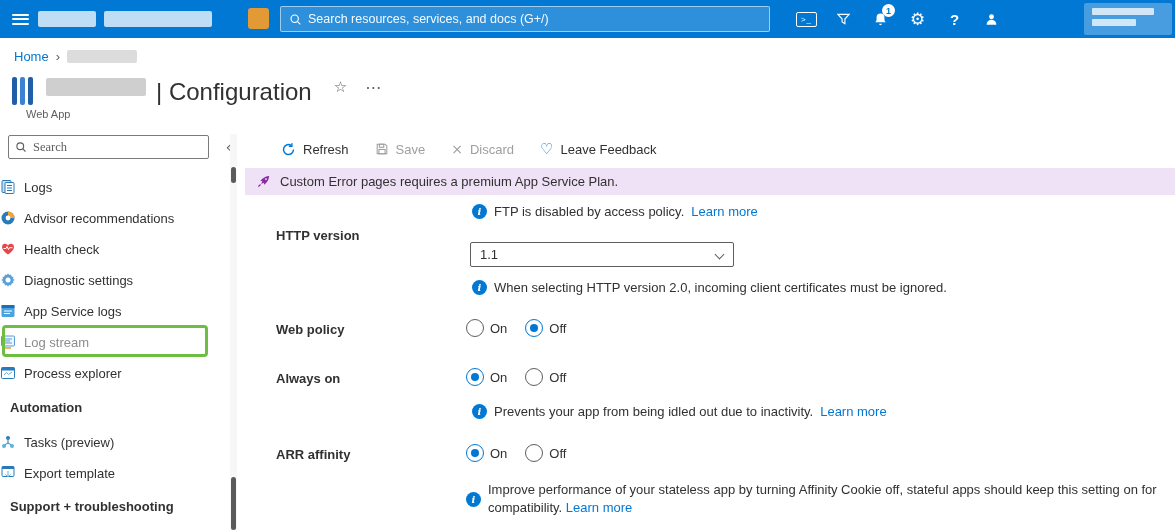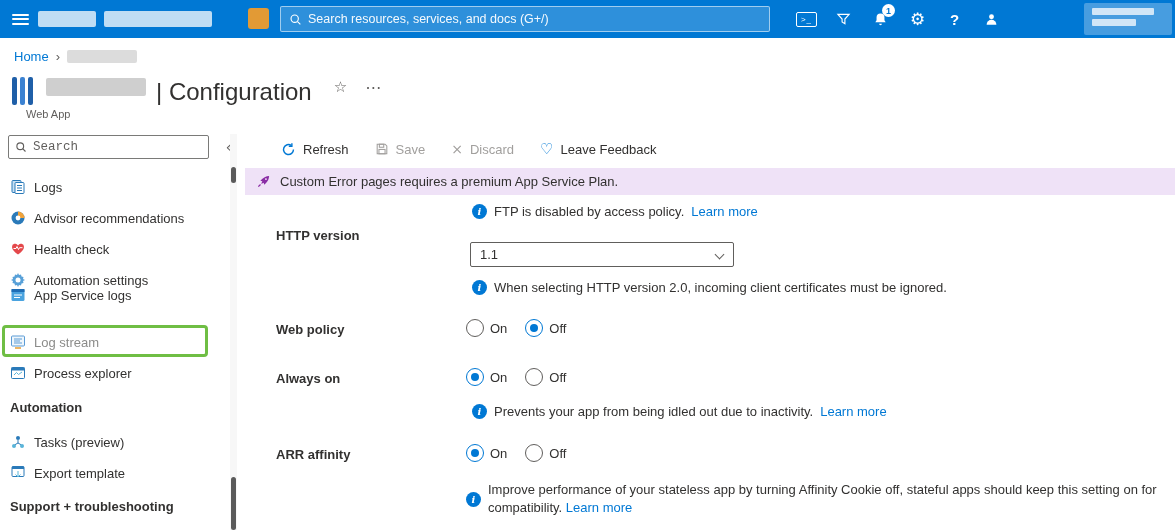--- a/index.html
+++ b/index.html
@@ -45,25 +45,25 @@
   .title-redact{width:100px;height:18px;background:#cfcfcf;border-radius:2px}
   .page-title{font-size:24px;color:var(--text,#323130)}
   .star{font-size:15px;color:var(--secondary,#605e5c);margin-left:12px;cursor:pointer}
   .more{font-size:16px;color:var(--secondary,#605e5c);margin-left:8px;cursor:pointer}
   .res-type{position:absolute;left:26px;top:108px;font-size:11px;color:var(--secondary,#605e5c)}
 
   
   .sb-search{position:absolute;left:8px;top:135px;width:201px;height:24px;border:1px solid #7a7a78;border-radius:2px;
              display:flex;align-items:center;gap:6px;padding:0 6px;color:var(--secondary,#605e5c)}
   .sb-search svg{flex:0 0 12px}
-  .sb-search input{flex:1;border:none;outline:none;font-size:12.5px;font-family:Liberation Mono, monospace;color:#a21caf;background:transparent}
+  .sb-search input{flex:1;border:none;outline:none;font-size:12.5px;font-family:Liberation Serif, serif;color:#a21caf;background:transparent}
   .sb-search input::placeholder{color:#605e5c}
   .collapse{position:absolute;left:221px;top:137px;width:18px;height:20px;display:flex;align-items:center;justify-content:center;
             color:var(--secondary,#605e5c);font-size:14px;cursor:pointer}
-  .s-item{position:absolute;left:0;width:218px;height:30px;display:flex;align-items:center;gap:8px;padding-left:10px;cursor:pointer}
+  .s-item{position:absolute;left:0;width:218px;height:30px;display:flex;align-items:center;gap:8px;padding-left:0;cursor:pointer}
   .s-item svg{flex:0 0 16px}
   .s-item .lbl{color:var(--text,#323130)}
   .s-item.dim .lbl{color:#8c8c8a}
   .s-header{position:absolute;left:10px;width:200px;font-weight:700;color:var(--text,#323130)}
   .hl-green{position:absolute;left:2px;top:325px;width:206px;height:32px;border:3px solid var(--highlight-green,#6fbe44);border-radius:4px;pointer-events:none}
 
   
   .scroll-track{position:absolute;left:230px;top:134px;width:7px;height:396px;background:#f7f7f7}
   .scroll-thumb{position:absolute;left:231px;width:5px;background:#5a5a5a;border-radius:2.5px;cursor:pointer}
   .thumb-top{top:167px;height:16px}
@@ -206,23 +206,23 @@
     <path d="M8 13.5C4.5 11 2 8.8 2 6a3.2 3.2 0 0 1 6-1.6A3.2 3.2 0 0 1 14 6c0 2.8-2.5 5-6 7.5z" fill="#e4484b"></path>
     <path d="M3.5 7.5h2.5l1-2 1.5 3 1-1.8h3" stroke="#fff" fill="none"></path>
   </svg>
   <span class="lbl">Health check</span>
 </div>
 <div class="s-item" style="top:265px">
   <svg width="16" height="16" viewBox="0 0 16 16">
     <path d="M8 1l1 2 2-.5.5 2 2 .5-.5 2 2 1-2 1 .5 2-2 .5-.5 2-2-.5-1 2-1-2-2 .5-.5-2-2-.5.5-2-2-1 2-1-.5-2 2-.5.5-2 2 .5z" fill="#57a0d8"></path>
     <circle cx="8" cy="8" r="2.5" fill="#fff"></circle>
   </svg>
-  <span class="lbl">Automation settings</span>
-</div>
-<div class="s-item" style="top:280px">
+  <span class="lbl">Diagnostic settings</span>
+</div>
+<div class="s-item" style="top:296px">
   <svg width="16" height="16" viewBox="0 0 16 16">
     <rect x="1.5" y="2" width="13" height="12" rx="1.5" fill="#4aa3df"></rect>
     <rect x="1.5" y="2" width="13" height="3" fill="#1f6db5"></rect>
     <path d="M4 8h8M4 10.5h6" stroke="#fff"></path>
   </svg>
   <span class="lbl">App Service logs</span>
 </div>
 <div class="s-item dim" style="top:327px">
   <svg width="16" height="16" viewBox="0 0 16 16">
     <rect x="1.5" y="2" width="13" height="10" rx="1" fill="#eef6fc" stroke="#5b9bd5"></rect>

